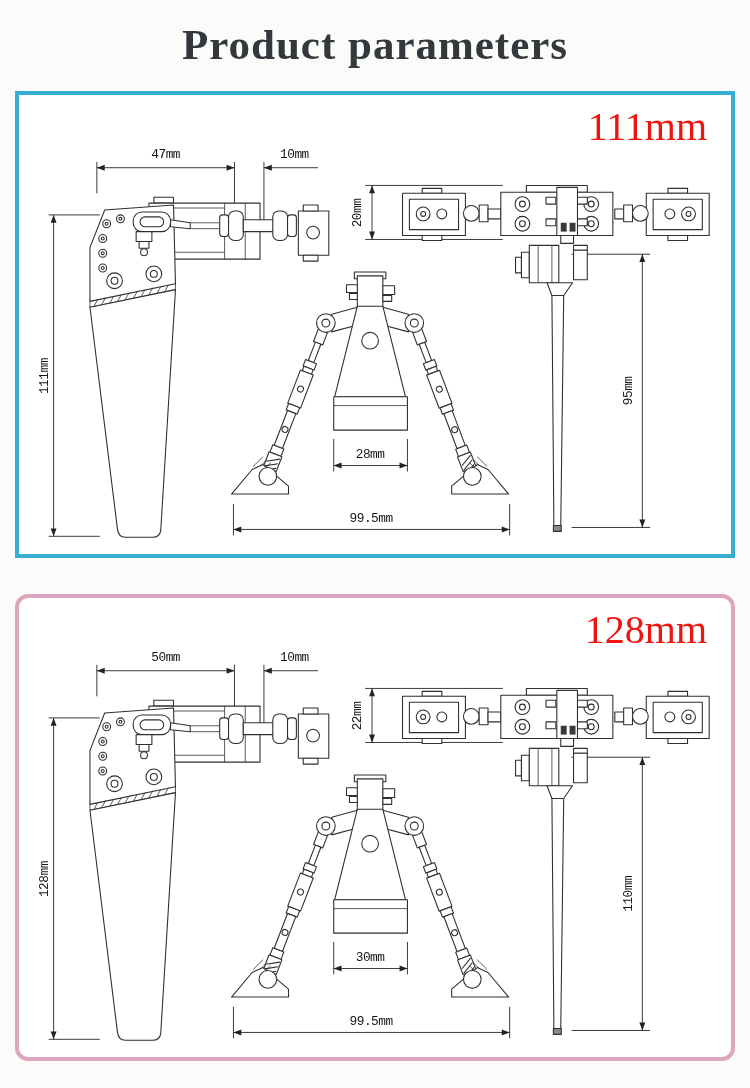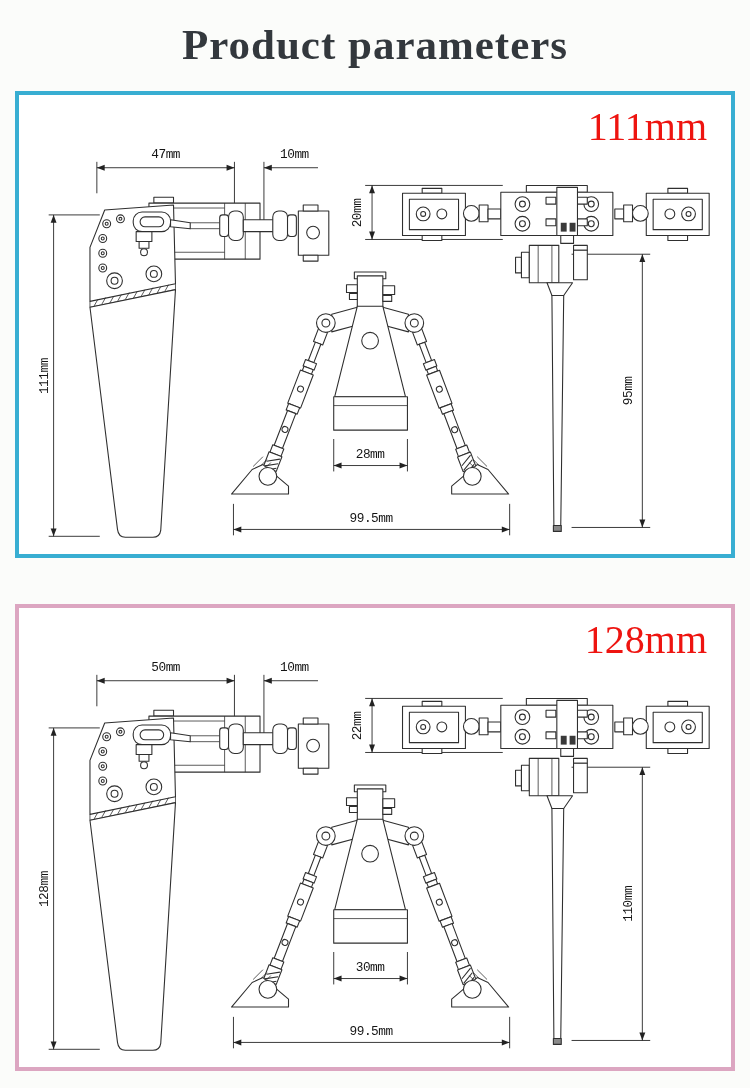--- a/index.html
+++ b/index.html
@@ -19,21 +19,21 @@
   }
   .panel{
     position:relative;
     width:712px;
     height:459px;
     margin:0 auto;
     background:#ffffff;
     border:4px solid #d946ef;
     box-sizing:content-box;
   }
-  .panel + .panel{ margin-top:46px; }
+  .panel + .panel{ margin-top:36px;border-radius:13px; }
   .size-label{
     position:absolute;
     top:12px;
     right:24px;
     font-family:"Liberation Serif", serif;
     font-size:40px;
     font-weight:500;
     color:#ee1410;
     line-height:1;
   }

